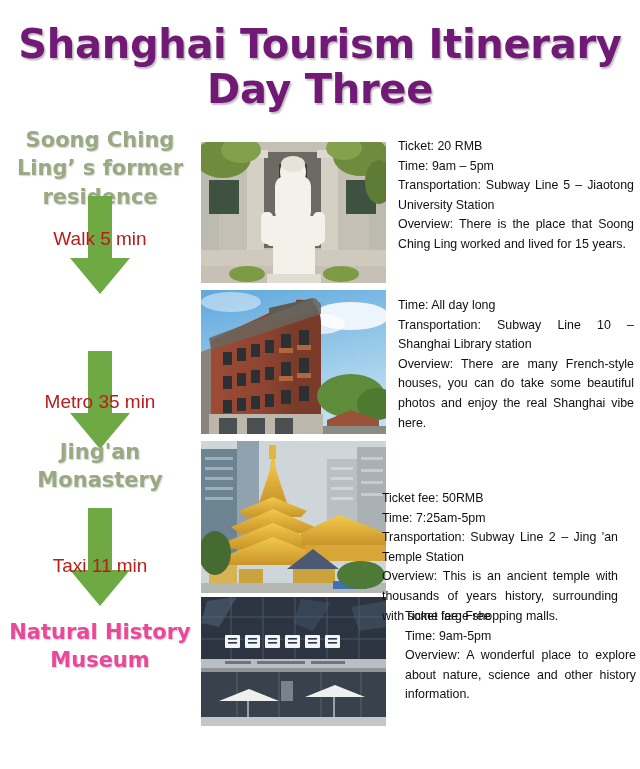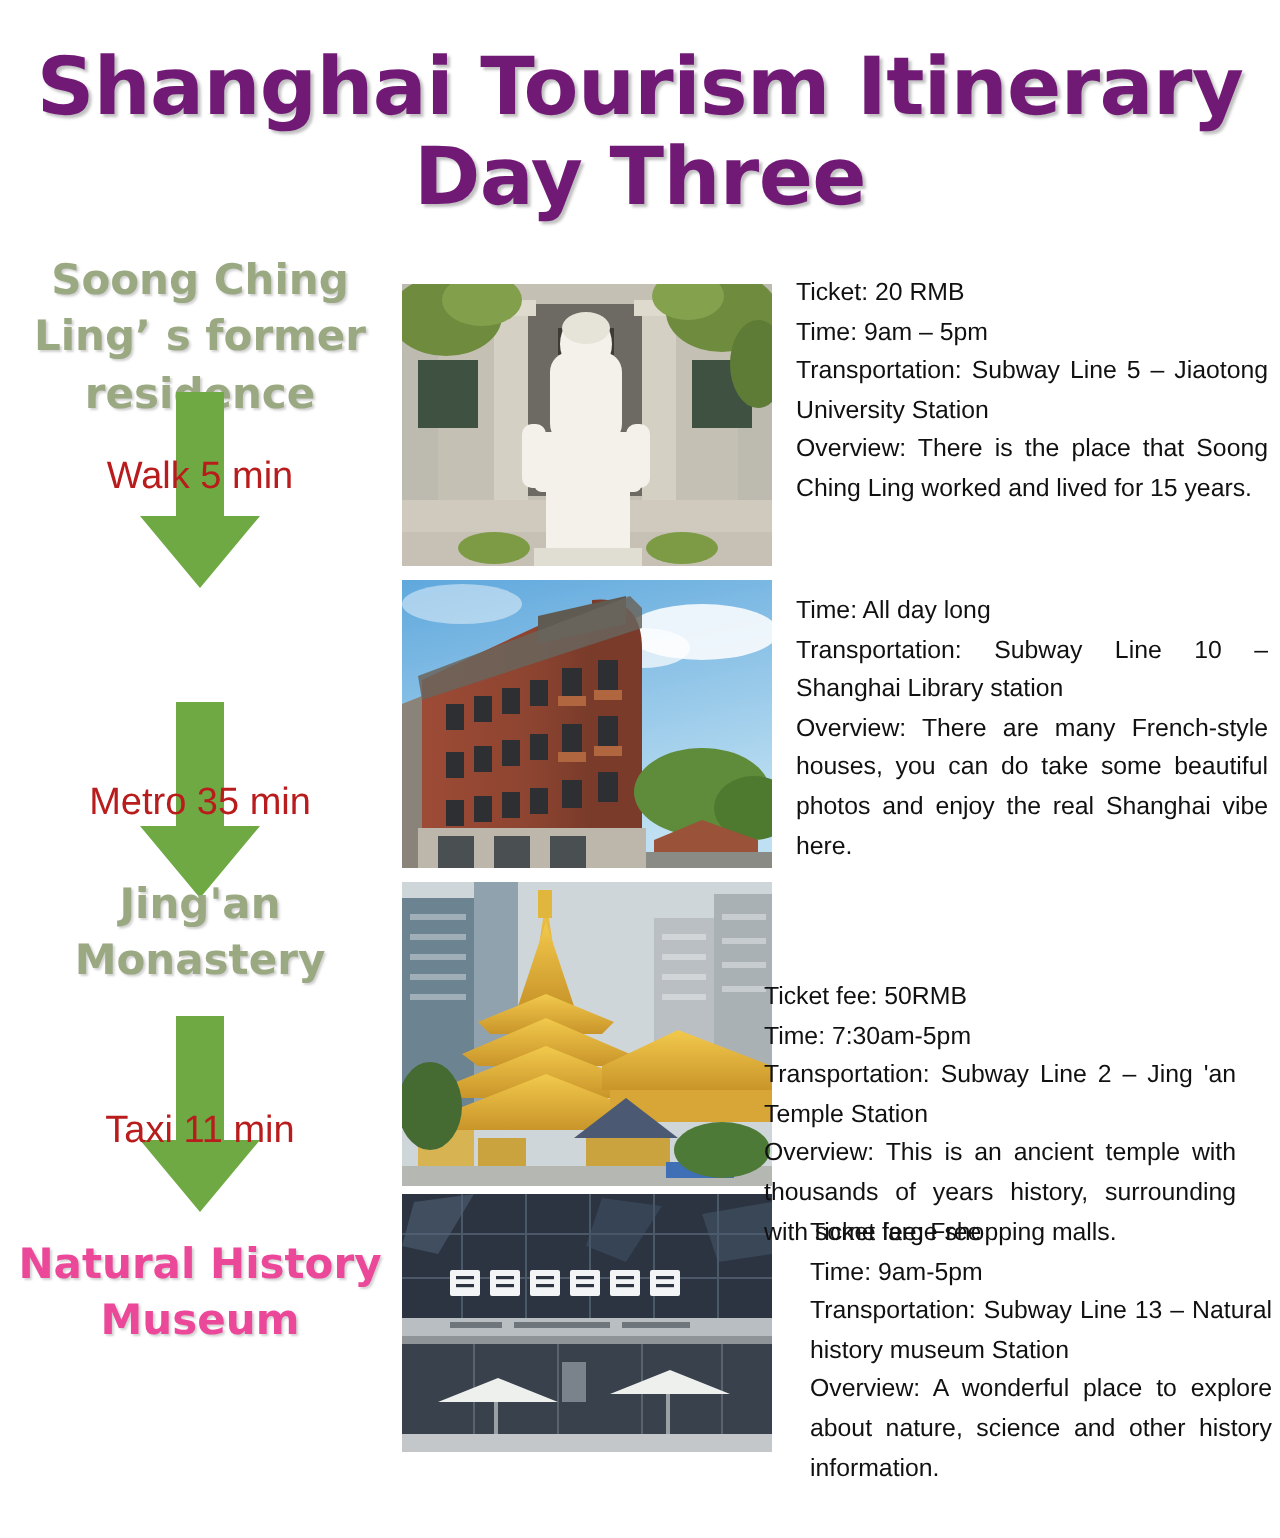--- a/index.html
+++ b/index.html
@@ -388,23 +388,22 @@
 </div>
 
 <div class="info-block" style="left:398px;top:296px;width:236px;">
   <span class="info-line">Time: All day long</span>
   <span class="info-line justify">Transportation: Subway Line 10 – Shanghai Library station</span>
   <span class="info-line justify">Overview: There are many French-style houses, you can do take some beautiful photos and enjoy the real Shanghai vibe here.</span>
 </div>
 
 <div class="info-block" style="left:382px;top:446px;width:236px;margin-top:43px;">
   <span class="info-line">Ticket fee: 50RMB</span>
-  <span class="info-line">Time: 7:30am-5pm</span>
+  <span class="info-line">Time: 7:25am-5pm</span>
   <span class="info-line justify">Transportation: Subway Line 2 – Jing 'an Temple Station</span>
   <span class="info-line justify">Overview: This is an ancient temple with thousands of years history, surrounding with some large shopping malls.</span>
 </div>
 
 <div class="info-block" style="left:405px;top:607px;width:231px;">
   <span class="info-line">Ticket fee: Free</span>
   <span class="info-line">Time: 9am-5pm</span>
-  <span class="info-line justify">Transportation: Subway Line 13 – Natural history museum Station</span>
   <span class="info-line justify">Overview: A wonderful place to explore about nature, science and other history information.</span>
 </div>
 
 </body></html>

